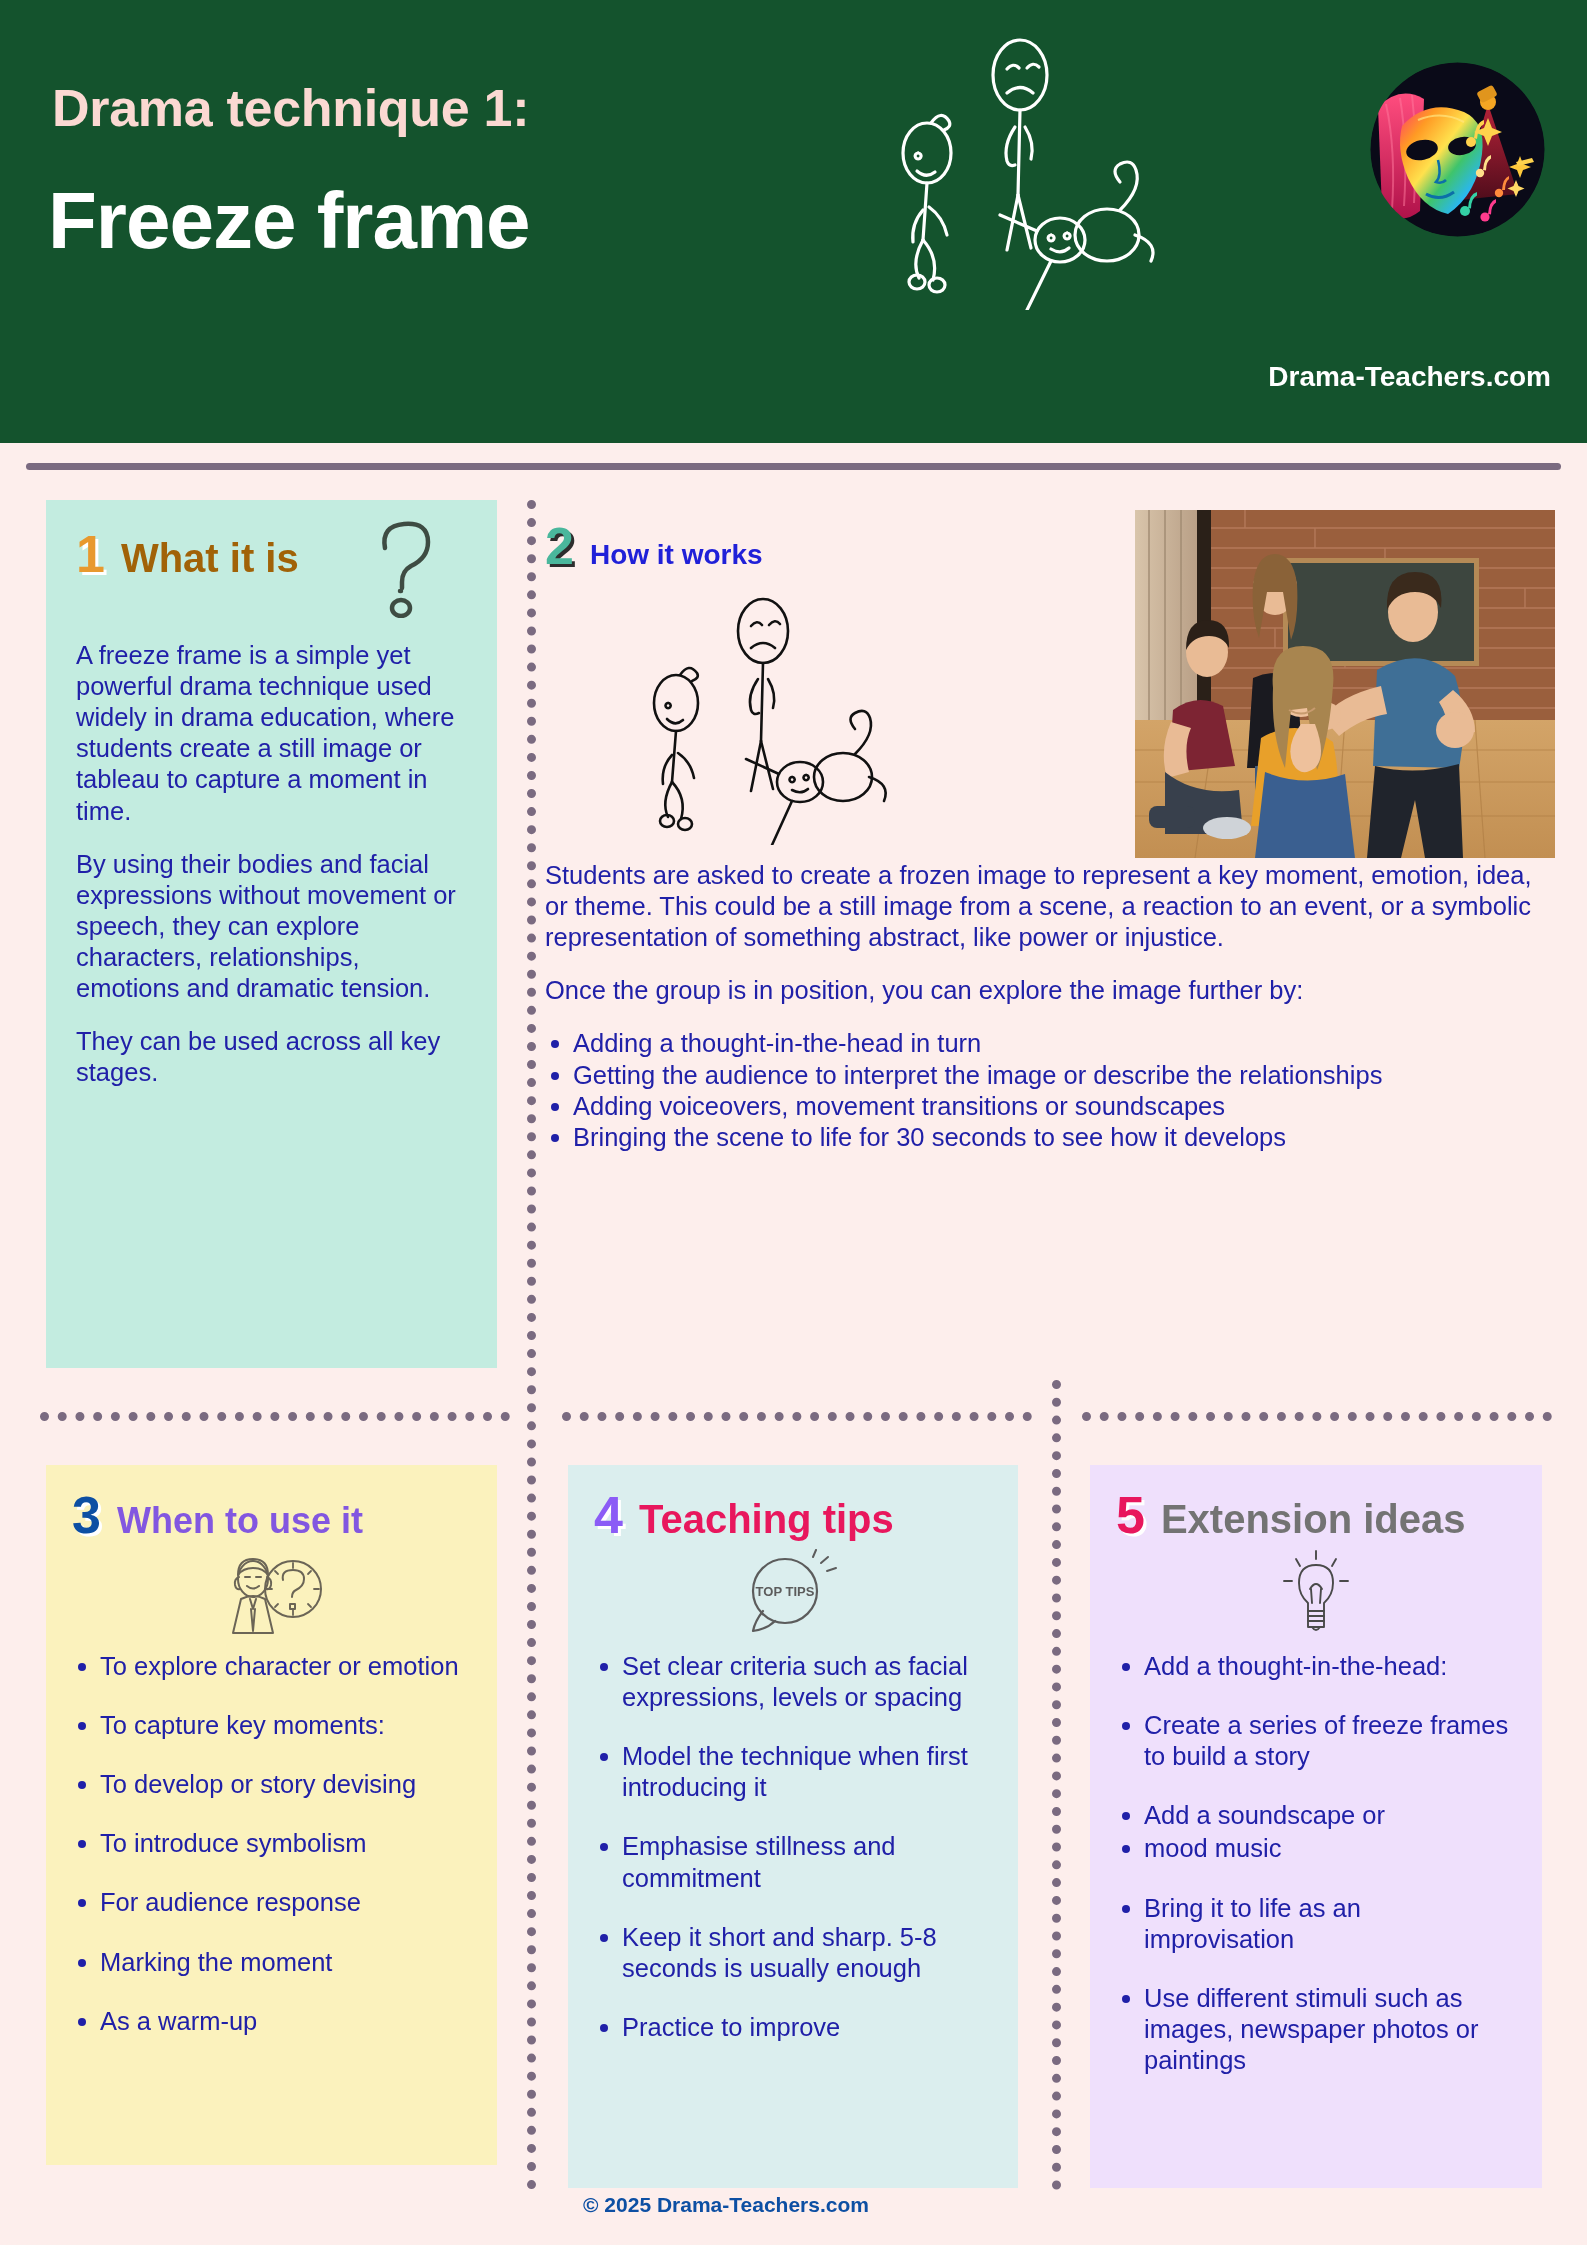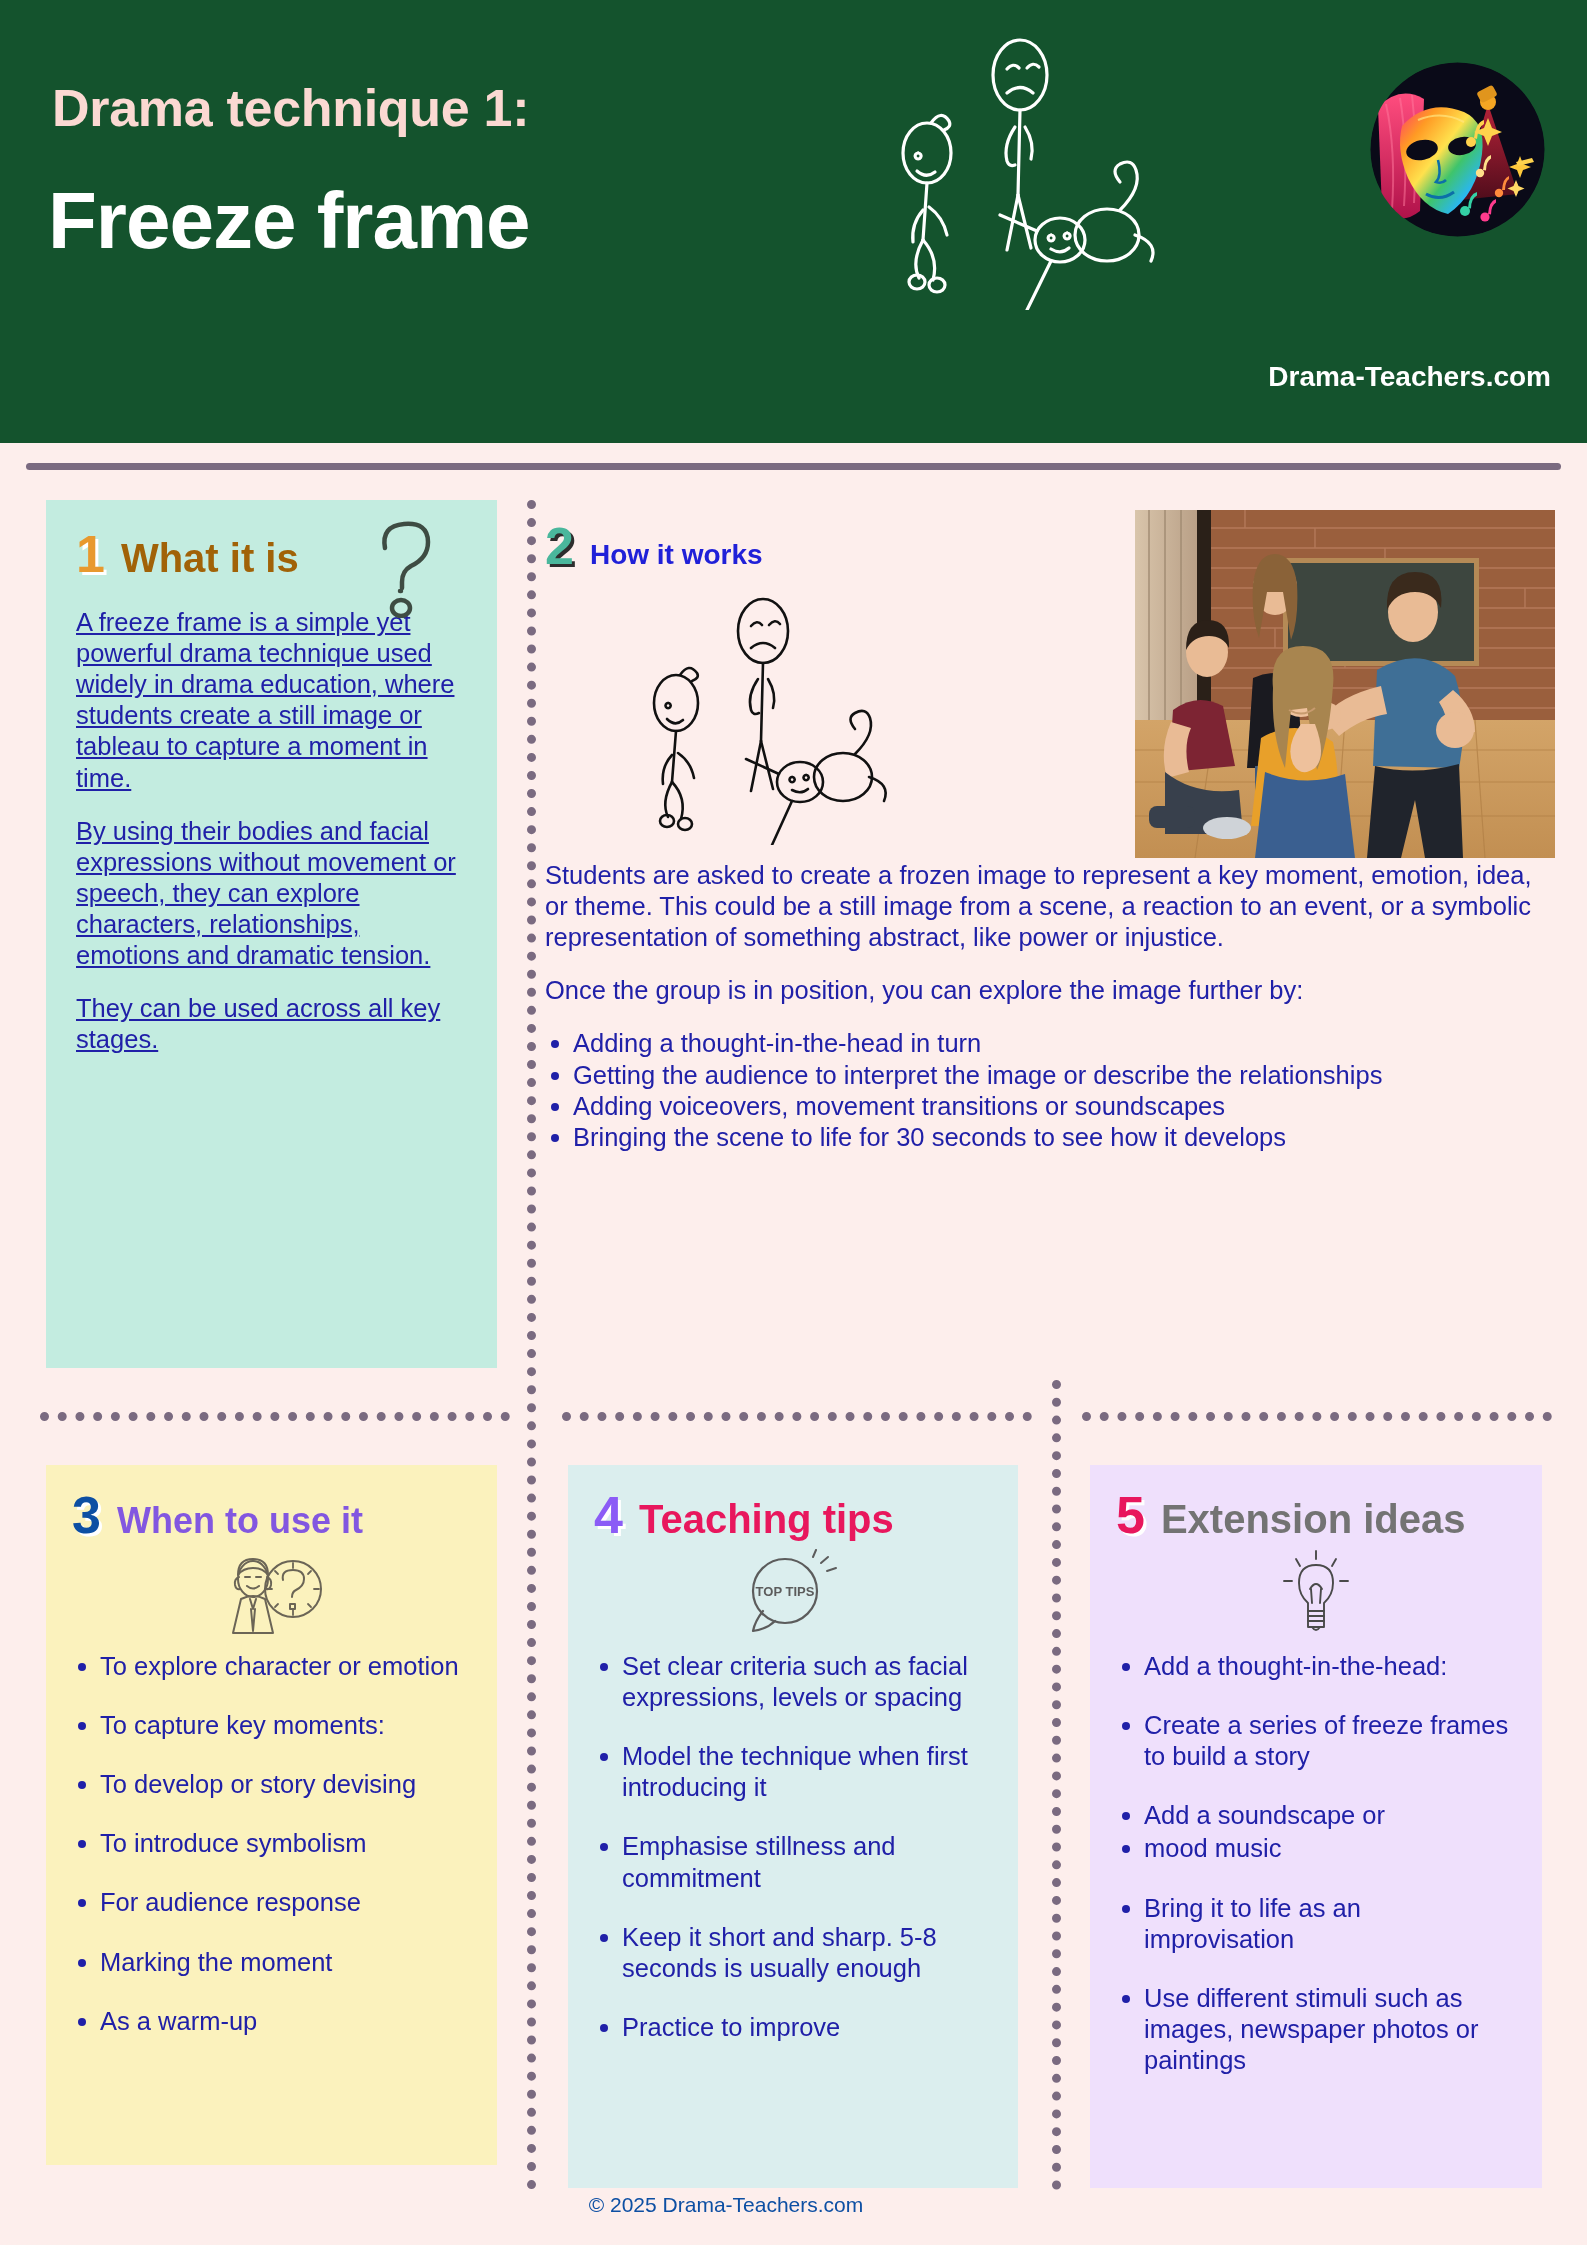--- a/index.html
+++ b/index.html
@@ -119,21 +119,21 @@
     background: #c3ece0;
     padding: 28px 30px 0 30px;
   }
   #sec1 .num { color: #e8992e; }
   #sec1 .head-label { color: #a16207; font-size: 40px; }
   #sec1 .qicon {
     position: absolute;
     right: 52px; top: 18px;
     width: 78px; height: 100px;
   }
-  #sec1 .body-text { margin-top: 27px; text-decoration: underline; }
+  #sec1 .body-text { margin-top: 60px; }
 
   
   #sec2 {
     left: 545px; top: 520px;
     width: 1010px; height: 830px;
   }
   #sec2 .num { color: #4ab79c; text-shadow: 3px 3px 0 #2d2d2d; }
   #sec2 .head-label { color: #2020d8; font-size: 28px; }
   #sec2 .stick2 {
     position: absolute;
@@ -209,21 +209,21 @@
   #dv1 { left: 527px; top: 500px; height: 1690px; }
   #dv2 { left: 1052px; top: 1380px; height: 810px; }
 
   
   .footer {
     position: absolute;
     left: 0; bottom: 28px;
     width: 1452px;
     text-align: center;
     font-size: 21px;
-    font-weight: normal;
+    font-weight: bold;
     color: #0d4fa3;
   }
 
   svg { display: block; }
 </style>
 </head>
 <body>
 
 <div class="page">
 

